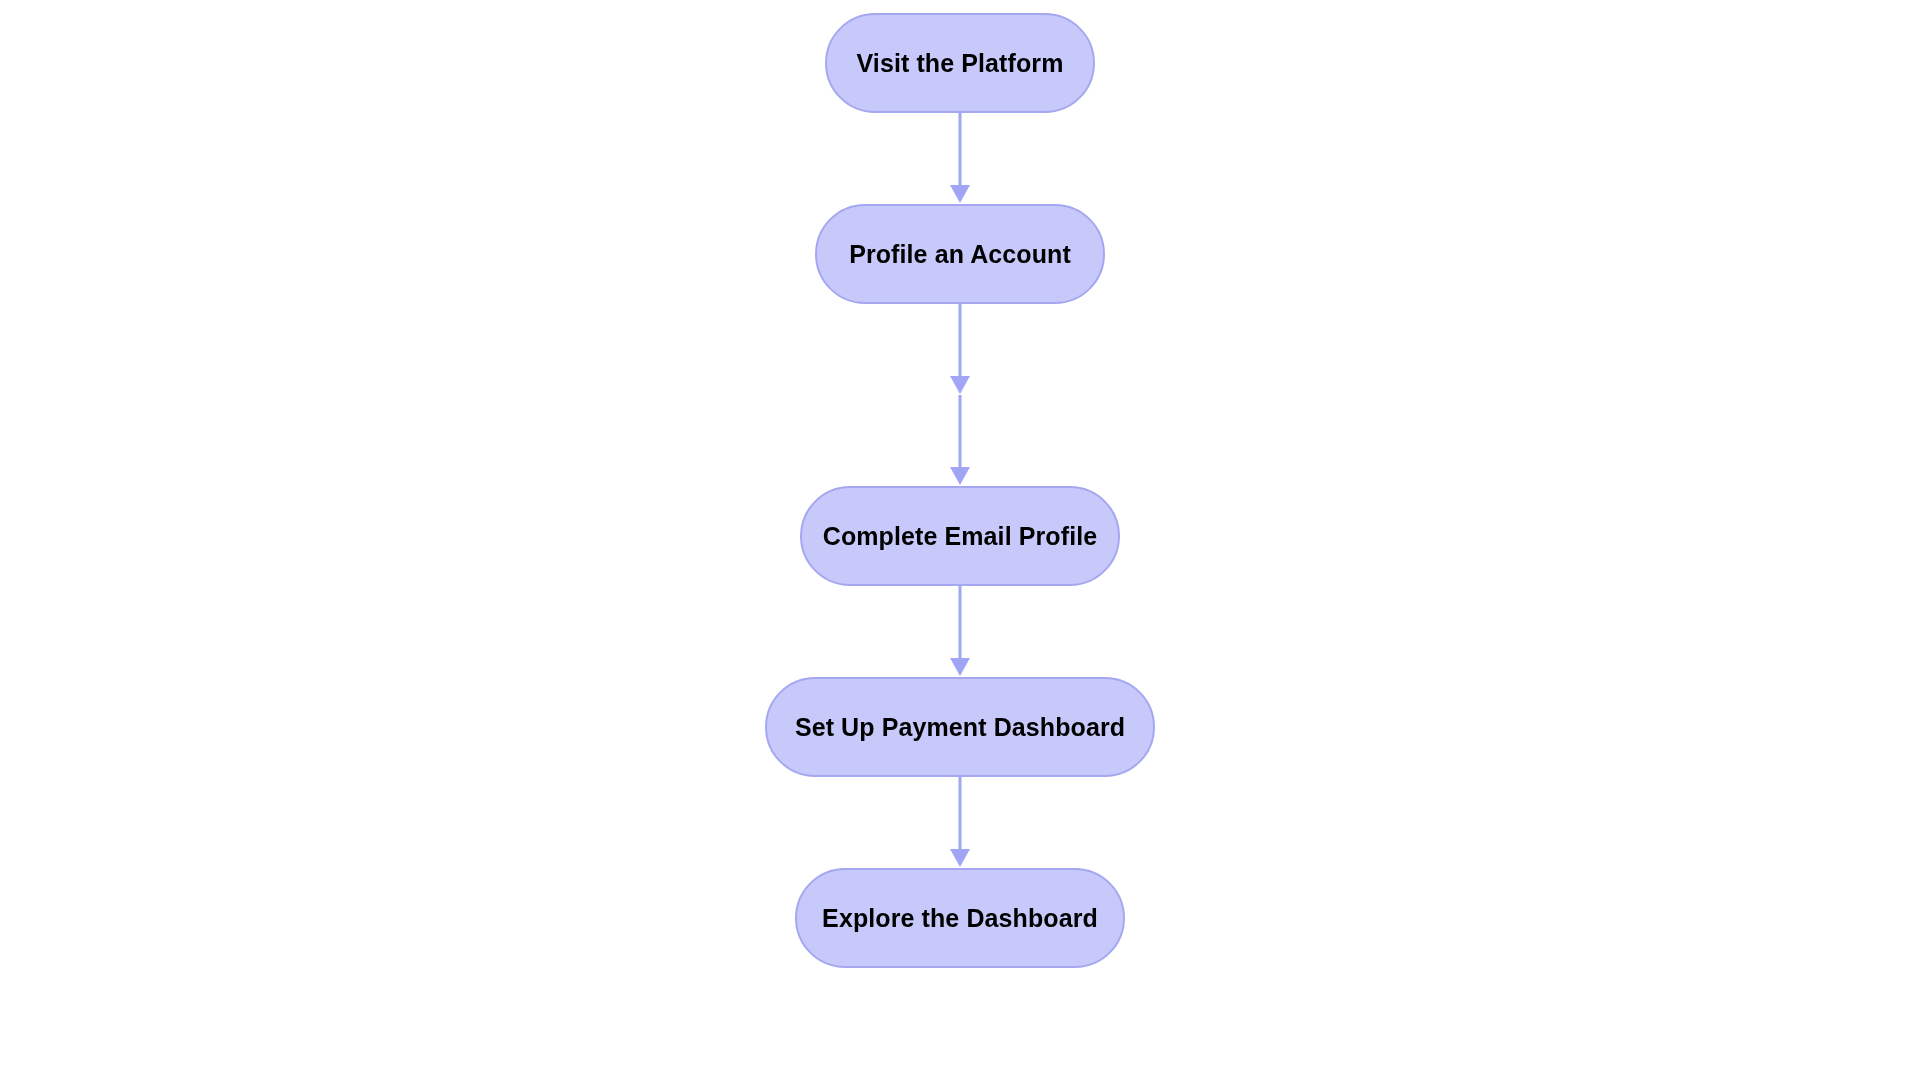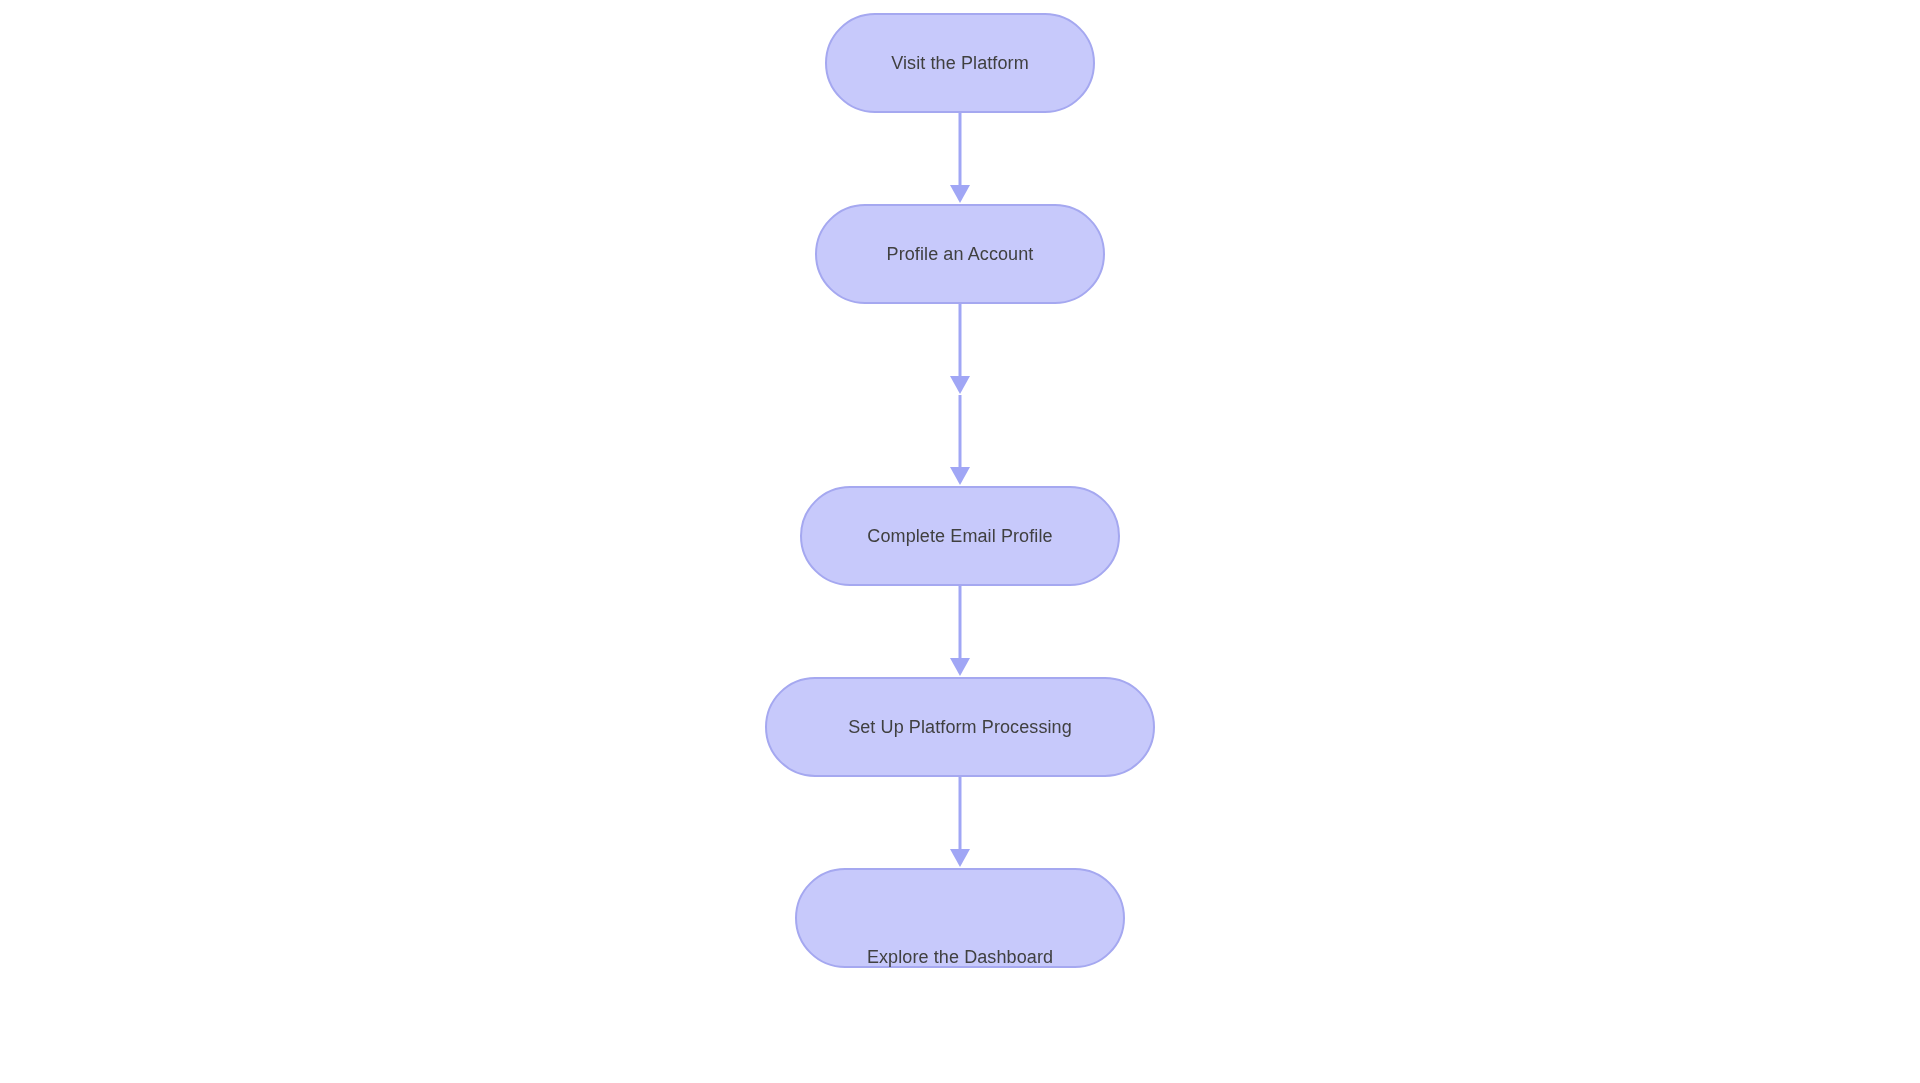--- a/index.html
+++ b/index.html
@@ -42,37 +42,37 @@
     background: #c7c9fb;
     border: 2px solid #a5a8f0;
     display: flex;
     align-items: center;
     justify-content: center;
     flex: 0 0 auto;
     z-index: 2;
   }
 
   .flow-node-label {
-    color: #404040;
-    font-size: 18px;
+    color: #000000;
+    font-size: 25px;
     line-height: 1;
     letter-spacing: 0.1px;
     white-space: nowrap;
-    font-weight: 400;
+    font-weight: 700;
     text-align: center;
     padding: 0 30px;
   }
 
   
   .w-n0 { width: 270px; }
   .w-n1 { width: 290px; }
   .w-n2 { width: 258px; }
   .w-n3 { width: 320px; }
   .w-n4 { width: 390px; }
-  .w-n5 { width: 330px; align-items: flex-end; }
+  .w-n5 { width: 330px; }
 
   
   .flow-connector {
     position: relative;
     width: 22px;
     height: 91px;
     flex: 0 0 auto;
     display: block;
     z-index: 1;
   }
@@ -129,21 +129,21 @@
     </div>
 
     <div class="flow-connector">
       <svg viewBox="0 0 22 91" xmlns="http://www.w3.org/2000/svg" aria-hidden="true">
         <line x1="11" y1="0" x2="11" y2="73" stroke="#a0a6f5" stroke-width="3"></line>
         <polygon points="1,72 21,72 11,90" fill="#a0a6f5"></polygon>
       </svg>
     </div>
 
     <div class="flow-node w-n4">
-      <span class="flow-node-label">Set Up Platform Processing</span>
+      <span class="flow-node-label">Set Up Payment Dashboard</span>
     </div>
 
     <div class="flow-connector">
       <svg viewBox="0 0 22 91" xmlns="http://www.w3.org/2000/svg" aria-hidden="true">
         <line x1="11" y1="0" x2="11" y2="73" stroke="#a0a6f5" stroke-width="3"></line>
         <polygon points="1,72 21,72 11,90" fill="#a0a6f5"></polygon>
       </svg>
     </div>
 
     <div class="flow-node w-n5">

